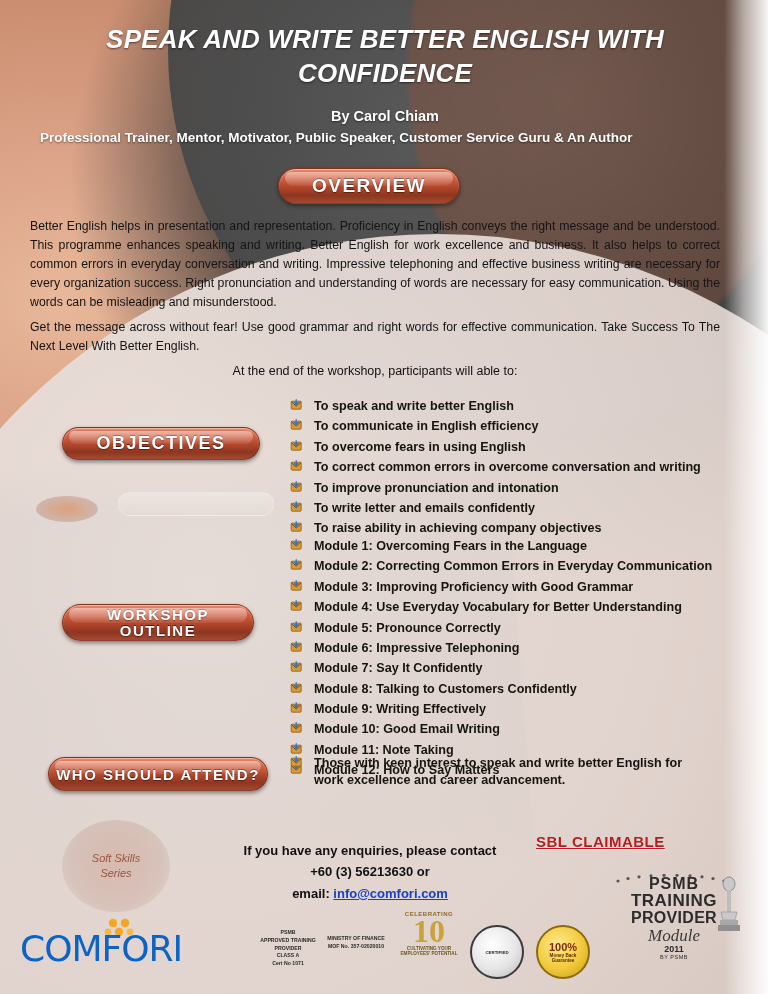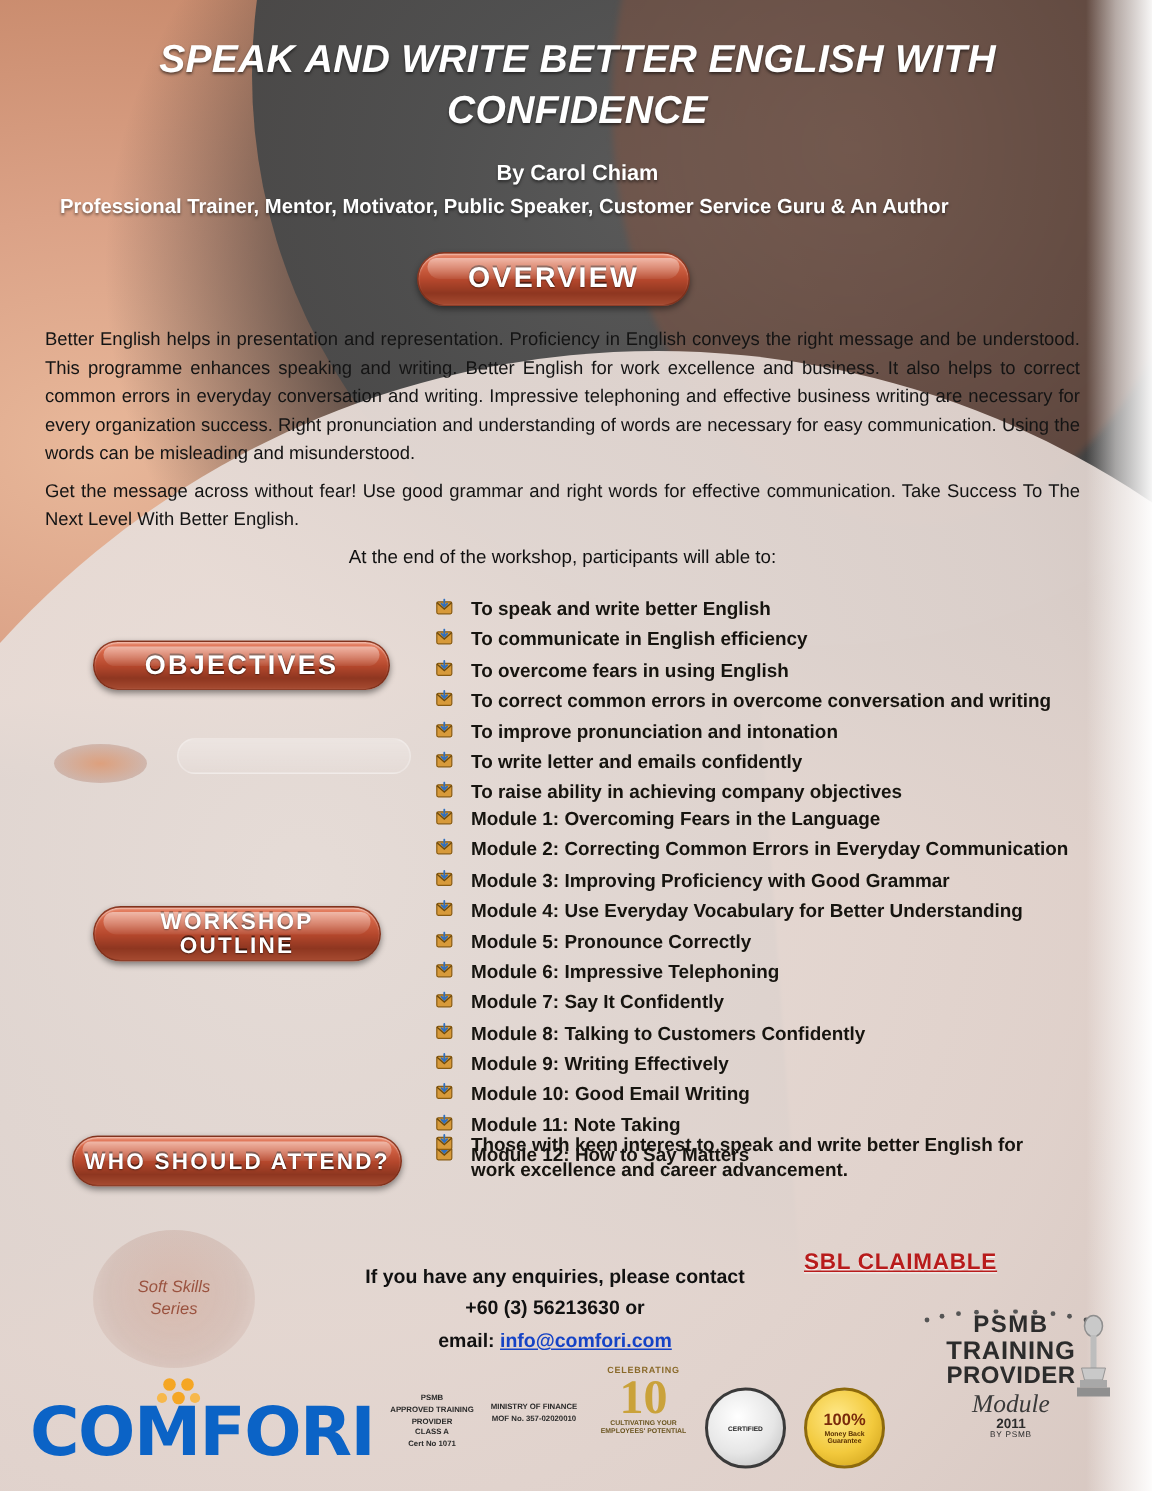--- a/index.html
+++ b/index.html
@@ -174,21 +174,21 @@
     display:flex;flex-direction:column;align-items:center;justify-content:center;
     color:#8e3c26;font-style:italic;font-size:11px;line-height:1.4;text-align:center;
     opacity:0.85;
   }
   
   .logo{
     position:absolute;left:20px;top:920px;width:200px;height:48px;
   }
   .logo-text{
     position:absolute;left:0;top:8px;
-    font-size:45px;font-weight:bold;color:#0b63c6;letter-spacing:-1px;
+    font-size:36px;font-weight:normal;color:#0b63c6;letter-spacing:-1px;
     font-family:"DejaVu Sans", sans-serif;
   }
   .logo-dots{position:absolute;left:84px;top:-2px;width:34px;height:22px;}
 
   
   .accred{
     position:absolute;left:248px;top:905px;width:420px;height:78px;
   }
   .acc-item{position:absolute;text-align:center;color:#2a2a2a;}
   .acc-pnb{left:10px;top:24px;width:60px;font-size:5.2px;line-height:1.5;font-weight:bold;}

